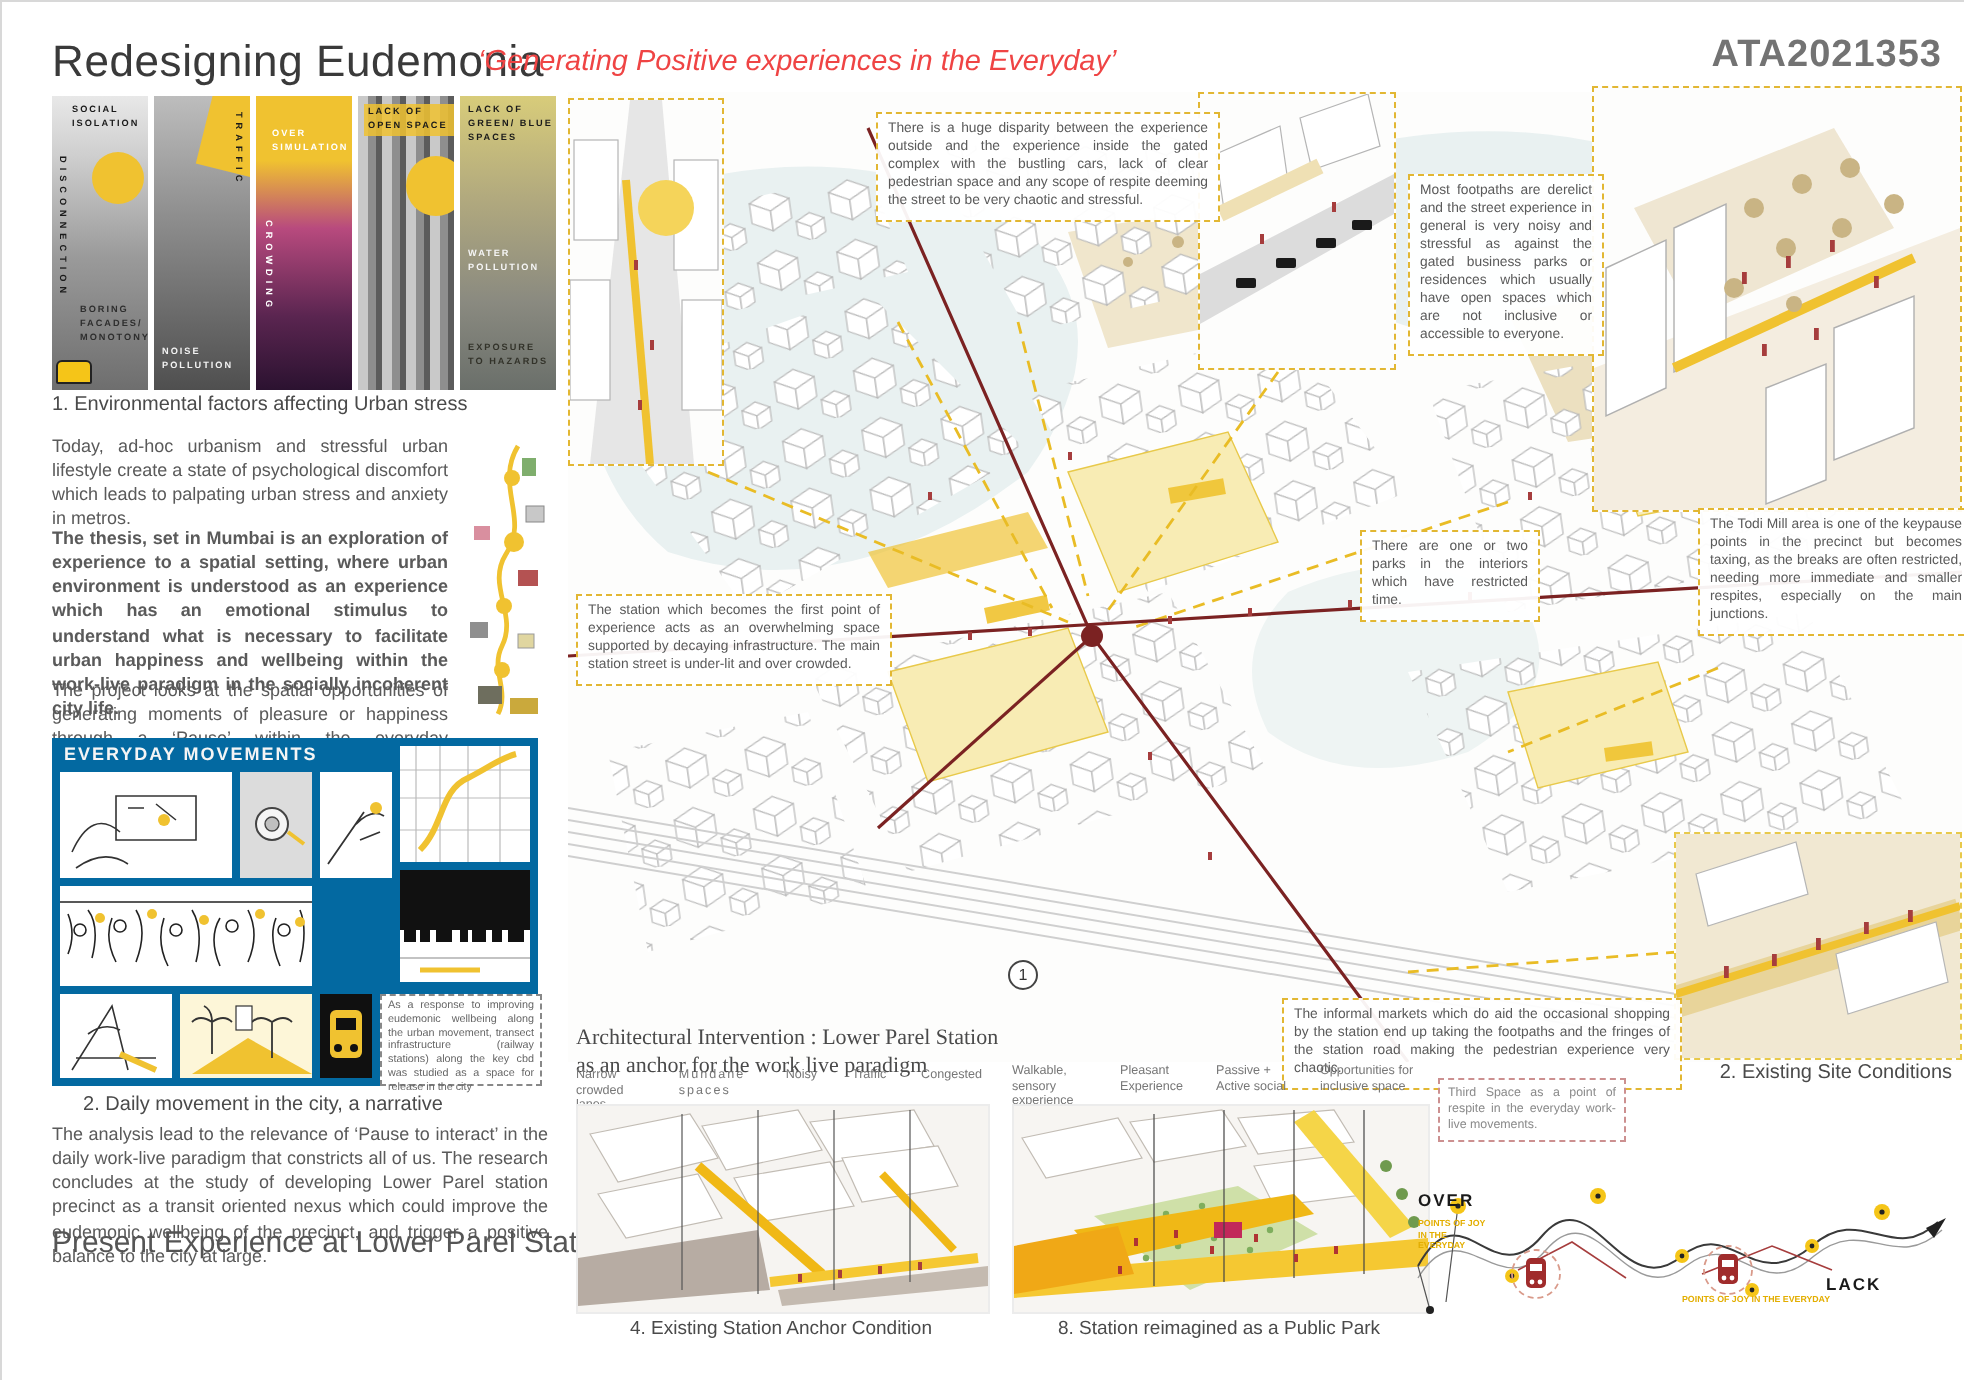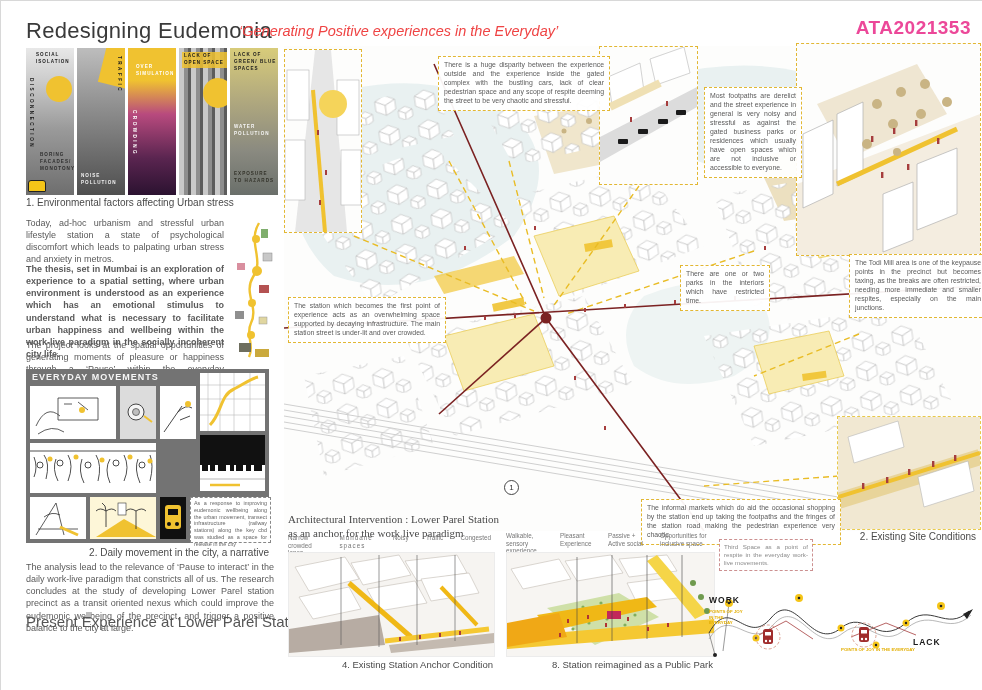--- a/index.html
+++ b/index.html
@@ -1,39 +1,39 @@
 <!DOCTYPE html>
 <html><head>
 <meta charset="utf-8">
 <style>
   html,body{margin:0;padding:0;background:#f2f2f2;font-family:"Liberation Sans",sans-serif;}
   #page{position:relative;width:982px;height:690px;background:#ffffff;border:1px solid #d8d8d8;margin:0 auto;overflow:hidden;}
   .abs{position:absolute;}
   
   .title{font-size:22px;color:#3a3a3a;letter-spacing:.3px;}
   .subtitle{font-size:14.5px;color:#ef4444;font-style:italic;}
-  .code{font-size:19px;color:#ec4899;font-weight:bold;letter-spacing:.5px;}
+  .code{font-size:19px;color:#737373;font-weight:bold;letter-spacing:.5px;}
   
   .strip{display:flex;gap:3px;}
   .panel{position:relative;width:48px;height:147px;overflow:hidden;}
   .plab{position:absolute;font-weight:bold;letter-spacing:1px;font-size:4.6px;line-height:1.5;}
   .pvert{writing-mode:vertical-rl;letter-spacing:2.5px;}
   .caption{font-size:10px;color:#4a4a4a;}
   .body{font-size:9px;line-height:1.35;color:#5a5a5a;text-align:justify;}
   .h2{font-size:15px;color:#555;}
   
-  .comic{background:#737373;}
+  .comic{background:#0369a1;}
   .frame{position:absolute;background:#fff;overflow:hidden;}
   .comic-title{position:absolute;left:6px;top:3px;color:#f5f5f5;font-size:9px;font-weight:bold;letter-spacing:1px;}
   .comic-note{position:absolute;background:#fff;border:1px dashed #888;color:#666;font-size:5.4px;line-height:1.25;padding:2px 3px;text-align:justify;}
   
   .note{background:rgba(255,255,255,.94);border:1.5px dashed #e2b733;color:#5a5a5a;font-size:6.9px;line-height:1.3;padding:4px 5px;text-align:justify;}
   .vig{border:1.5px dashed #e2b733;overflow:hidden;background:#fdfdfc;}
   .minilab{font-size:6.3px;color:#777;line-height:1.2;}
-  .pcap{font-size:9.5px;color:#4a4a4a;text-align:right;}
+  .pcap{font-size:9.5px;color:#4a4a4a;text-align:center;}
   .joy{font-size:4.4px;font-weight:bold;color:#e3ae00;line-height:1.3;}
   .wl{font-size:8.5px;font-weight:bold;color:#1a1a1a;letter-spacing:1px;}
   .note-red{background:#fff;border:1px dashed #cc9090;color:#8a8a8a;font-size:6.2px;line-height:1.3;padding:3px 4px;text-align:justify;}
 </style>
 </head>
 <body>
 
 <div id="page">
 
   <div class="abs title" style="left:25px;top:17px;">Redesigning Eudemonia</div>
@@ -62,21 +62,21 @@
       <span class="plab" style="left:3px;top:4px;color:#1a1a1a;background:rgba(240,194,48,.85);padding:1px 2px;">LACK OF OPEN SPACE</span>
     </div>
     <div class="panel" style="background:linear-gradient(180deg,#d8cc7a 0%,#b1a97e 35%,#8a8a80 70%,#6a6f6a 100%);">
       <span class="plab" style="left:4px;top:4px;color:#1a1a1a;">LACK OF GREEN/ BLUE SPACES</span>
       <span class="plab" style="left:4px;top:76px;color:#f5f5f5;">WATER POLLUTION</span>
       <span class="plab" style="left:4px;bottom:10px;color:#33332a;">EXPOSURE TO HAZARDS</span>
     </div>
   </div>
   <div class="abs caption" style="left:25px;top:196px;width:252px;text-align:left;">1. Environmental factors affecting Urban stress</div>
 
-  <div class="abs body" style="left:25px;top:216px;width:198px;">Today, ad-hoc urbanism and stressful urban lifestyle station a state of psychological discomfort which leads to palpating urban stress and anxiety in metros.</div>
+  <div class="abs body" style="left:25px;top:216px;width:198px;">Today, ad-hoc urbanism and stressful urban lifestyle create a state of psychological discomfort which leads to palpating urban stress and anxiety in metros.</div>
   <div class="abs body" style="left:25px;top:262px;width:198px;font-weight:bold;">The thesis, set in Mumbai is an exploration of experience to a spatial setting, where urban environment is understood as an experience which has an emotional stimulus to understand what is necessary to facilitate urban happiness and wellbeing within the work-live paradigm in the socially incoherent city life.</div>
   <div class="abs body" style="left:25px;top:338px;width:198px;">The project looks at the spatial opportunities of generating moments of pleasure or happiness through a ‘Pause’ within the everyday movements in the city to restore balance in the everyday.</div>
 
   <svg class="abs" style="left:228px;top:218px;" width="48" height="142" viewBox="0 0 48 142">
     <path d="M30,4 C18,24 36,40 24,58 C14,74 30,88 22,104 C16,116 26,126 20,138" fill="none" stroke="#f0c230" stroke-width="2.4"></path>
     <circle cx="27" cy="20" r="4" fill="#f0c230"></circle>
       <circle cx="28" cy="52" r="5" fill="#f0c230"></circle>
     <circle cx="23" cy="84" r="4" fill="#f0c230"></circle>
       <circle cx="22" cy="116" r="4" fill="#f0c230"></circle>
     <rect x="32" y="10" width="7" height="9" fill="#7fae6d"></rect>
@@ -172,21 +172,21 @@
     <div class="frame" style="left:134px;top:128px;width:26px;height:42px;background:#101010;">
       <svg width="26" height="42">
           <rect x="5" y="8" width="16" height="24" rx="3" fill="#f0c230"></rect>
           <rect x="8" y="12" width="10" height="6" fill="#101010"></rect>
           <circle cx="9" cy="27" r="2" fill="#101010"></circle>
           <circle cx="17" cy="27" r="2" fill="#101010"></circle>
         </svg>
     </div>
     <div class="comic-note" style="left:164px;top:128px;width:73px;height:40px;">As a response to improving eudemonic wellbeing along the urban movement, transect infrastructure (railway stations) along the key cbd was studied as a space for release in the city</div>
   </div>
-  <div class="abs caption" style="left:25px;top:546px;width:243px;text-align:right;">2. Daily movement in the city, a narrative</div>
+  <div class="abs caption" style="left:9px;top:546px;width:243px;text-align:center;">2. Daily movement in the city, a narrative</div>
 
   <div class="abs body" style="left:25px;top:560px;width:248px;">The analysis lead to the relevance of ‘Pause to interact’ in the daily work-live paradigm that constricts all of us. The research concludes at the study of developing Lower Parel station precinct as a transit oriented nexus which could improve the eudemonic wellbeing of the precinct, and trigger a positive balance to the city at large.</div>
   <div class="abs h2" style="left:25px;top:612px;">Present Experience at Lower Parel Station</div>
 
   <div class="abs" style="left:283px;top:45px;width:697px;height:485px;">
     <svg width="697" height="485" viewBox="0 0 697 485">
       <defs>
         <pattern id="city" width="40" height="30" patternUnits="userSpaceOnUse" patternTransform="rotate(-8)">
           <g stroke="#b9b9b9" stroke-width="0.6" fill="#ffffff">
             <polygon points="2,8 12,3 22,8 12,13"></polygon>
@@ -536,19 +536,19 @@
         </g>
       <g>
           <circle cx="163" cy="62" r="12" fill="none" stroke="#d99a8a" stroke-width=".9" stroke-dasharray="3 2"></circle>
           <rect x="158" y="54" width="10" height="15" rx="2.5" fill="#a02c2c"></rect>
           <rect x="160" y="57" width="6" height="3.5" fill="#fff"></rect>
           <circle cx="161" cy="66" r="1.2" fill="#fff"></circle>
           <circle cx="165" cy="66" r="1.2" fill="#fff"></circle>
         </g>
     </svg>
     <div class="abs note-red" style="left:18px;top:0px;width:84px;">Third Space as a point of respite in the everyday work-live movements.</div>
-    <div class="abs wl" style="left:8px;top:56px;">WORK</div>
+    <div class="abs wl" style="left:8px;top:56px;">OVER</div>
     <div class="abs wl" style="left:212px;top:98px;">LACK</div>
     <div class="abs joy" style="left:8px;top:70px;width:36px;">POINTS OF JOY IN THE EVERYDAY</div>
     <div class="abs joy" style="left:140px;top:108px;width:120px;">POINTS OF JOY IN THE EVERYDAY</div>
   </div>
 
 </div>
 
 </body></html>

